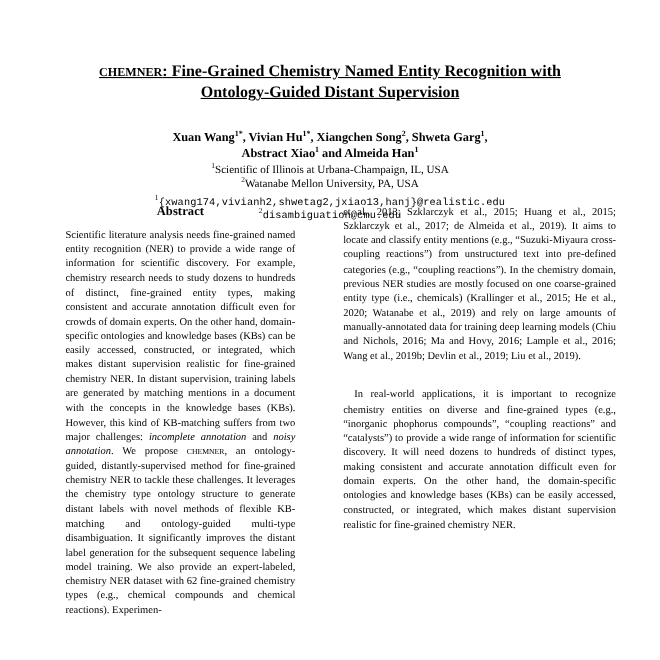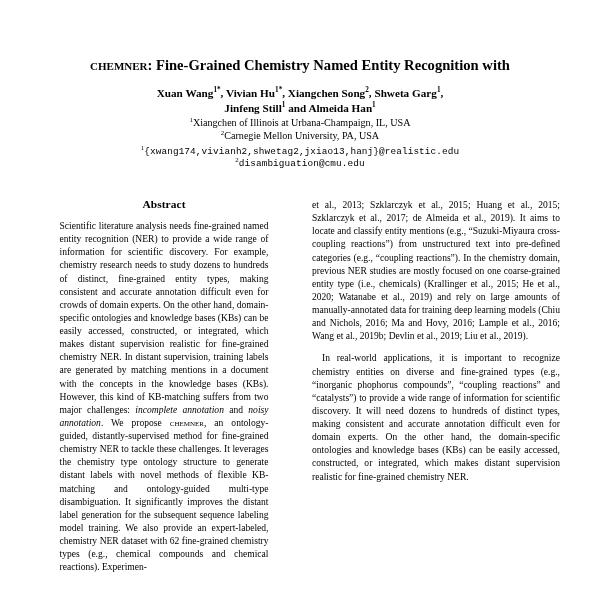--- a/index.html
+++ b/index.html
@@ -26,35 +26,36 @@
   .title-block {
     padding: 55px 70px 0 70px;
     text-align: center;
   }
   .paper-title {
     font-size: 14.6px;
     font-weight: bold;
     line-height: 1.30;
     letter-spacing: 0.0px;
     margin: 0;
+    text-decoration: underline;
   }
   .smallcaps-chem {
     font-variant: small-caps;
     text-transform: lowercase;
     font-size: 15.4px;
   }
   .title-line2 { display: block; }
 
   
   .authors {
     text-align: center;
     font-size: 11.2px;
     font-weight: bold;
     line-height: 1.30;
-    margin-top: 11px;
+    margin-top: 24px;
   }
   .authors sup {
     font-size: 7.2px;
     font-weight: bold;
     vertical-align: super;
     line-height: 0;
   }
   .affiliations {
     text-align: center;
     font-size: 10.1px;
@@ -77,21 +78,21 @@
   .emails sup {
     font-family: "Liberation Serif", serif;
     font-size: 6.8px;
     vertical-align: super;
     line-height: 0;
   }
 
   
   .columns {
     position: absolute;
-    top: 198px;
+    top: 186px;
     left: 0;
     width: 600px;
     height: 397px;
     overflow: hidden;
   }
   .col {
     position: absolute;
     top: 0;
     width: 248px;
     height: 397px;
@@ -114,49 +115,50 @@
   p.para {
     margin: 0;
     font-size: 9.55px;
     line-height: 1.375;
     text-align: justify;
     text-justify: inter-word;
     hyphens: manual;
   }
   p.para + p.para { text-indent: 10px; }
   p.para.noindent { text-indent: 0; }
-  p.para.gap { margin-top: 9px; }
+  p.para.gap { margin-top: 22px; }
   .it { font-style: italic; }
   .sc {
     font-variant: small-caps;
     text-transform: lowercase;
   }
 </style>
 </head>
 <body>
 
 <div class="page">
 
   <div class="title-block">
     <h1 class="paper-title">
       <span class="smallcaps-chem">ChemNER</span><span>: Fine-Grained Chemistry Named Entity Recognition with</span>
+      <span class="title-line2">Ontology-Guided Distant Supervision</span>
     </h1>
 
     <div class="authors">
       <div>
         <span><span>Xuan Wang</span><sup>1*</sup><span>, </span></span><span><span>Vivian Hu</span><sup>1*</sup><span>, </span></span><span><span>Xiangchen Song</span><sup>2</sup><span>, </span></span><span><span>Shweta Garg</span><sup>1</sup><span>,</span></span>
       </div>
       <div>
-        <span><span>Jinfeng Still</span><sup>1</sup><span> and </span></span><span><span>Almeida Han</span><sup>1</sup></span>
+        <span><span>Abstract Xiao</span><sup>1</sup><span> and </span></span><span><span>Almeida Han</span><sup>1</sup></span>
       </div>
     </div>
 
     <div class="affiliations">
-      <div><sup>1</sup><span>Xiangchen of Illinois at Urbana-Champaign, IL, USA</span></div>
-      <div><sup>2</sup><span>Carnegie Mellon University, PA, USA</span></div>
+      <div><sup>1</sup><span>Scientific of Illinois at Urbana-Champaign, IL, USA</span></div>
+      <div><sup>2</sup><span>Watanabe Mellon University, PA, USA</span></div>
     </div>
 
     <div class="emails">
       <div><sup>1</sup><span>{xwang174,vivianh2,shwetag2,jxiao13,hanj}@realistic.edu</span></div>
       <div><sup>2</sup><span>disambiguation@cmu.edu</span></div>
     </div>
   </div>
 
   <div class="columns">
 

